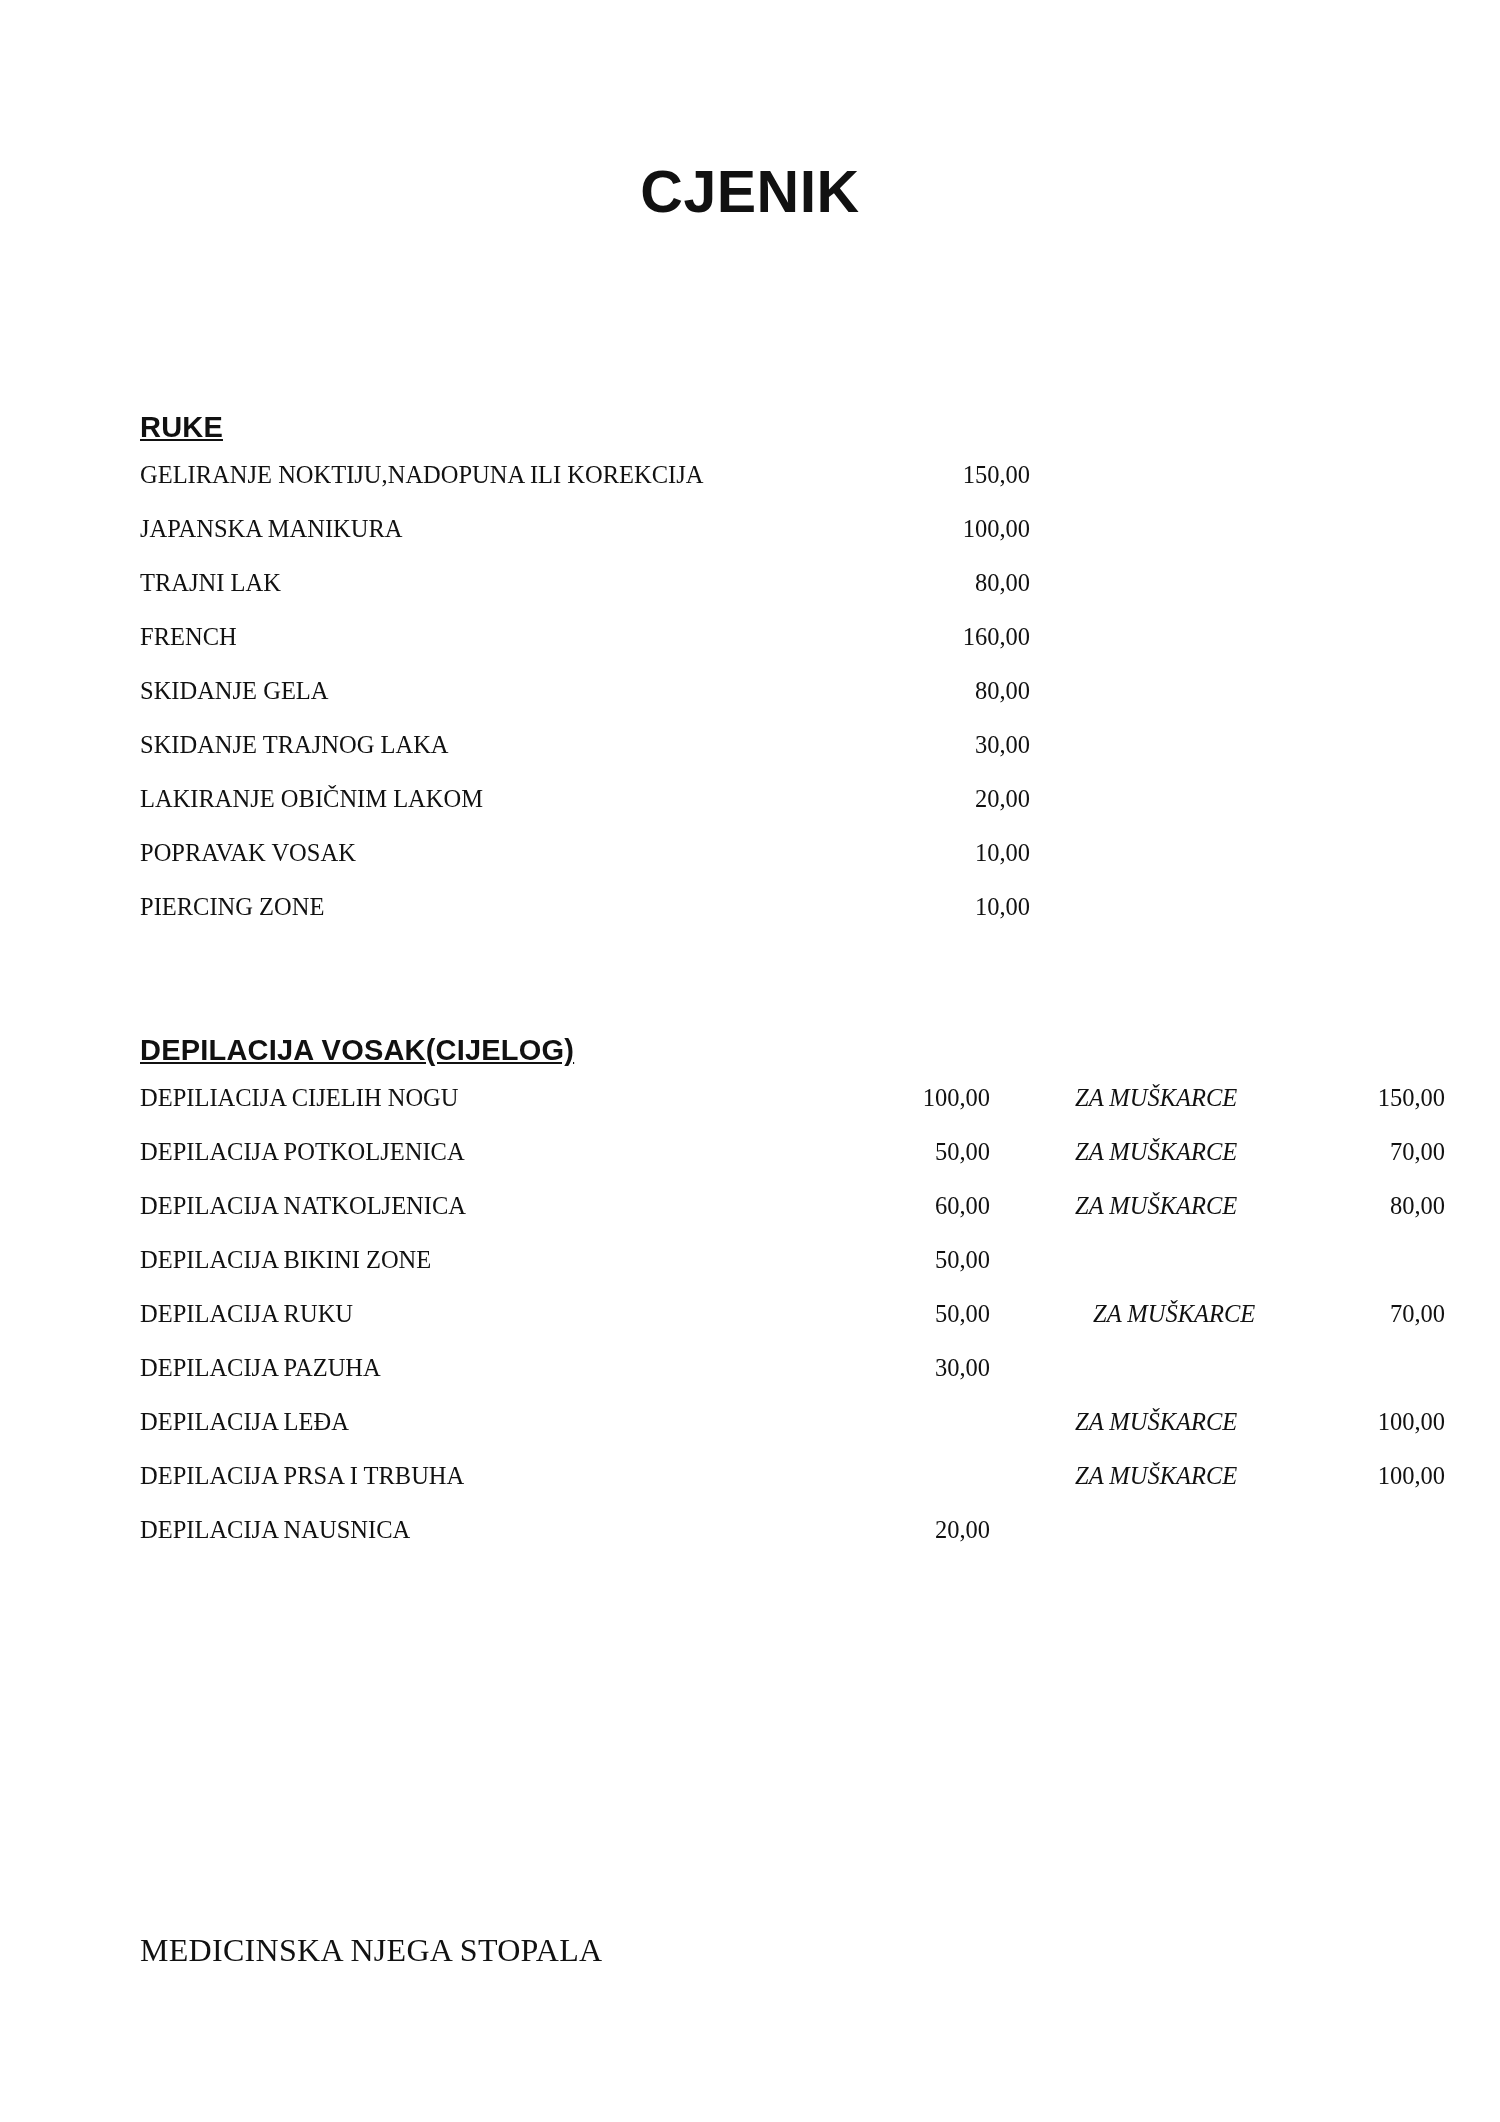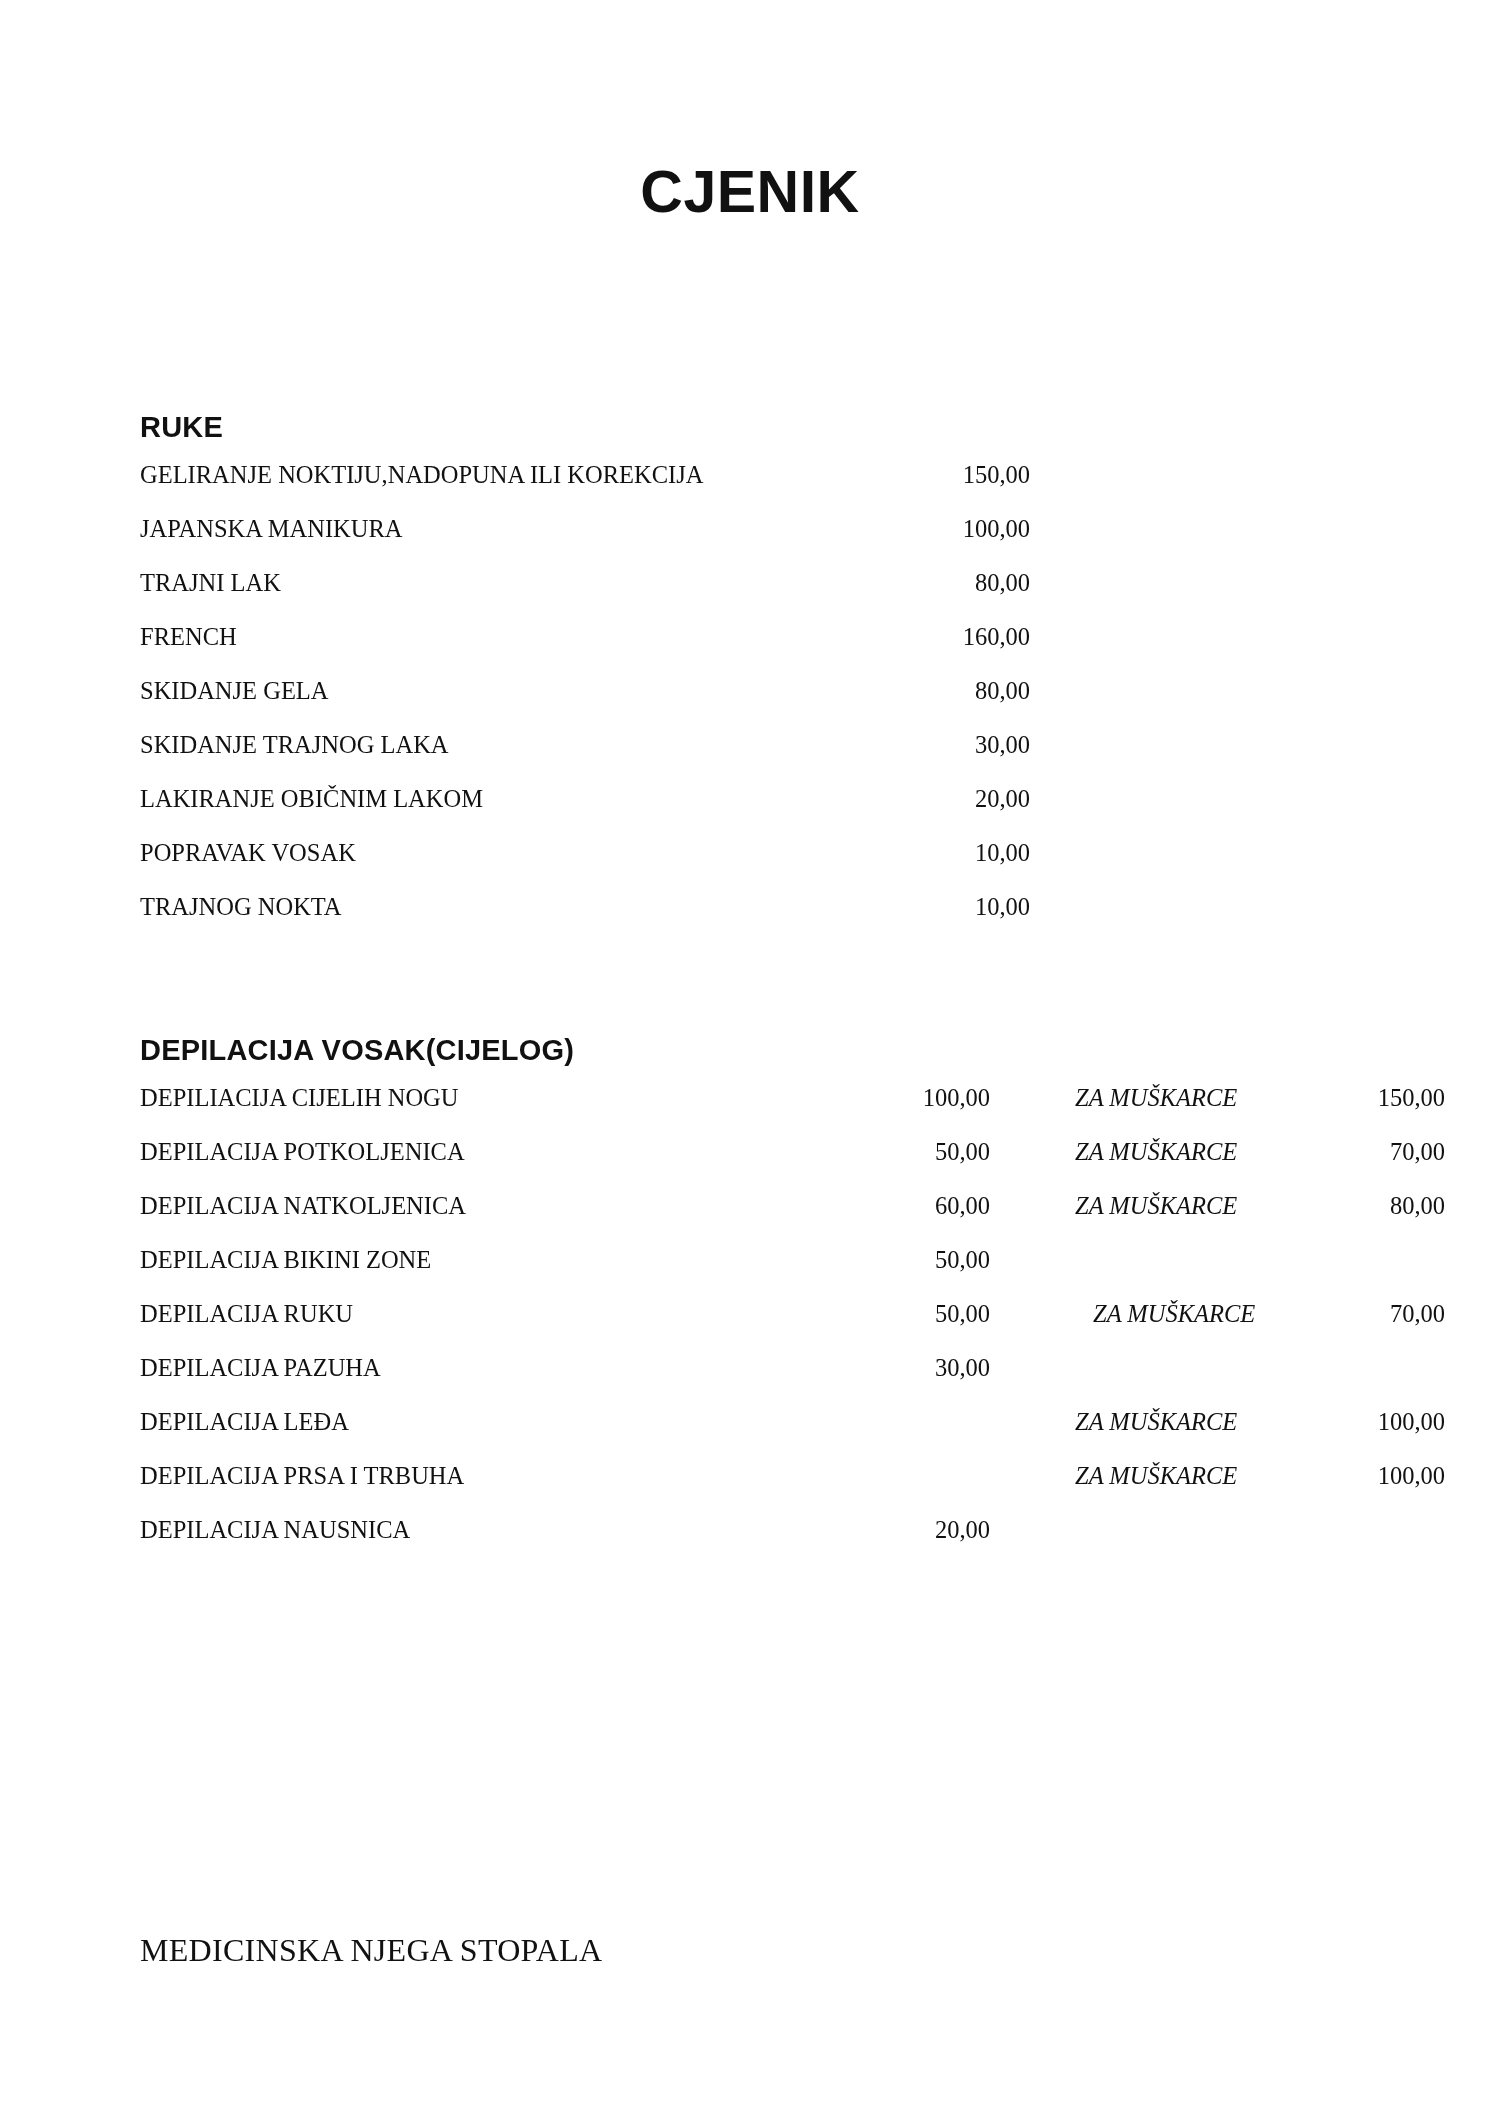--- a/index.html
+++ b/index.html
@@ -37,20 +37,21 @@
   }
   .section {
     margin-top: 0;
   }
   .section-title {
     font-family: "Liberation Sans", sans-serif;
     font-weight: bold;
     font-size: 29px;
     margin: 0 0 4px 0;
     letter-spacing: 0.2px;
+    text-decoration: underline;
   }
   .section-ruke {
     margin-top: 185px;
   }
   .section-dep {
     margin-top: 100px;
   }
   table.price {
     border-collapse: collapse;
     width: 1220px;
@@ -135,21 +136,21 @@
             <td class="c-name">LAKIRANJE OBIČNIM LAKOM</td>
             <td class="c-price">20,00</td>
             <td class="c-rest"></td>
           </tr>
           <tr>
             <td class="c-name">POPRAVAK VOSAK</td>
             <td class="c-price">10,00</td>
             <td class="c-rest"></td>
           </tr>
           <tr>
-            <td class="c-name">TRAJNOG NOKTA</td>
+            <td class="c-name">PIERCING ZONE</td>
             <td class="c-price">10,00</td>
             <td class="c-rest"></td>
           </tr>
         </tbody>
       </table>
     </div>
 
     <div class="section section-dep">
       <div class="section-title">DEPILACIJA VOSAK(CIJELOG)</div>
       <table class="price dep">

